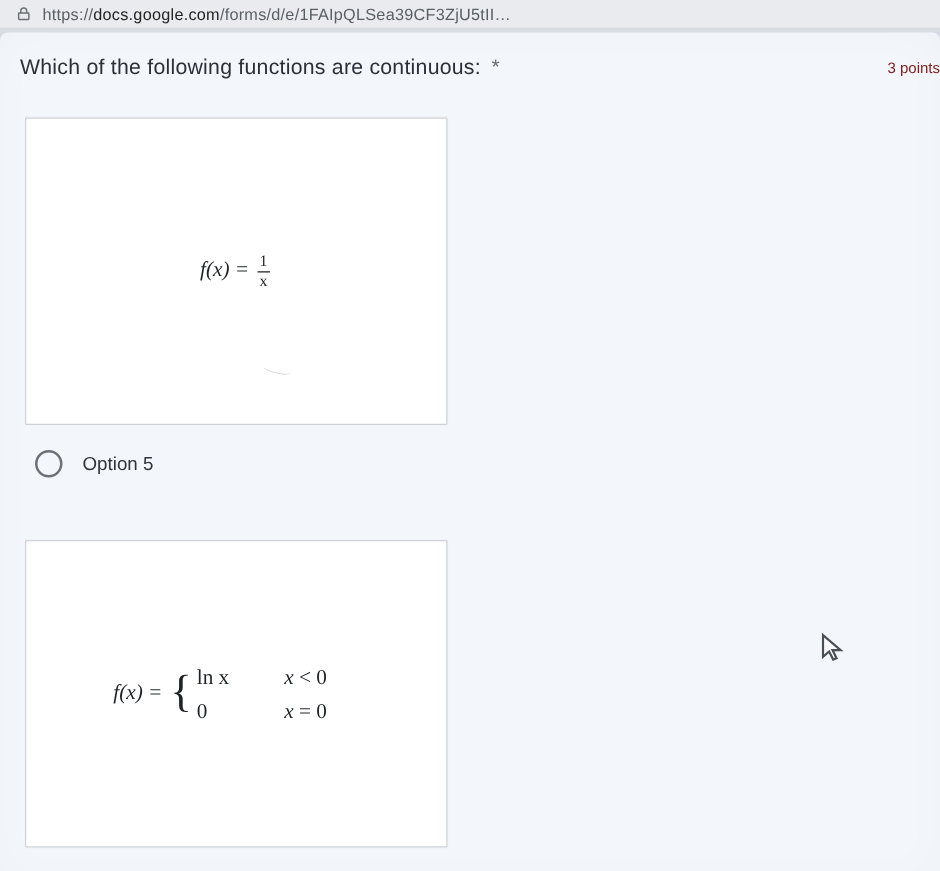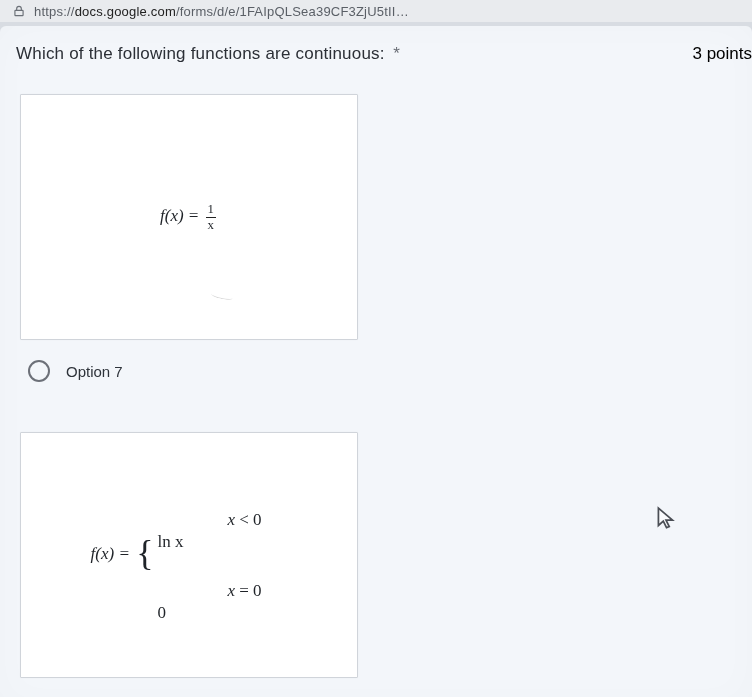--- a/index.html
+++ b/index.html
@@ -39,22 +39,22 @@
     align-items: center;
     margin-bottom: 30px;
   }
   .question-text {
     font-size: 17px;
     color: #2b2f36;
     letter-spacing: 0.2px;
   }
   .asterisk { color: #6a6e76; margin-left: 4px; }
   .points {
-    font-size: 17px;
-    color: #000000;
+    font-size: 12px;
+    color: #7f1d1d;
     white-space: nowrap;
   }
   .options-grid {
     display: flex;
     flex-wrap: wrap;
     gap: 50px 80px;
     padding-left: 4px;
   }
   .option-col { width: 340px; }
   .option-box {
@@ -91,21 +91,21 @@
     display: inline-block;
     transform: translateY(-2px);
     margin: 0 4px 0 2px;
     font-weight: 300;
   }
   .cases {
     display: inline-block;
     vertical-align: middle;
   }
   .cases-row { display:flex; align-items:center; line-height:1.6; }
-  .cases-row .val { min-width: 70px; margin-top: 44px; }
+  .cases-row .val { min-width: 70px; }
   .cases-row .cond { min-width: 60px; }
   .radio-row {
     display: flex;
     align-items: center;
     margin-top: 20px;
     gap: 16px;
     padding-left: 8px;
   }
   .radio {
     width: 22px; height: 22px;
@@ -157,21 +157,21 @@
 
     <div class="option-col">
       <div class="option-box">
         <span class="formula">
           <i>f(x) = </i><span class="frac"><span class="n">1</span><span class="d">x</span></span>
         </span>
         <div class="smudge"></div>
       </div>
       <div class="radio-row">
         <div class="radio"></div>
-        <div class="radio-label">Option 7</div>
+        <div class="radio-label">Option 5</div>
       </div>
     </div>
 
     <div class="option-col">
       <div class="option-box">
         <span class="formula">
           <i>f(x) = </i><span class="brace">{</span><span class="cases">
             <span class="cases-row">
                 <span class="val">ln x</span>
                 <span class="cond"><i>x</i> &lt; 0</span>

